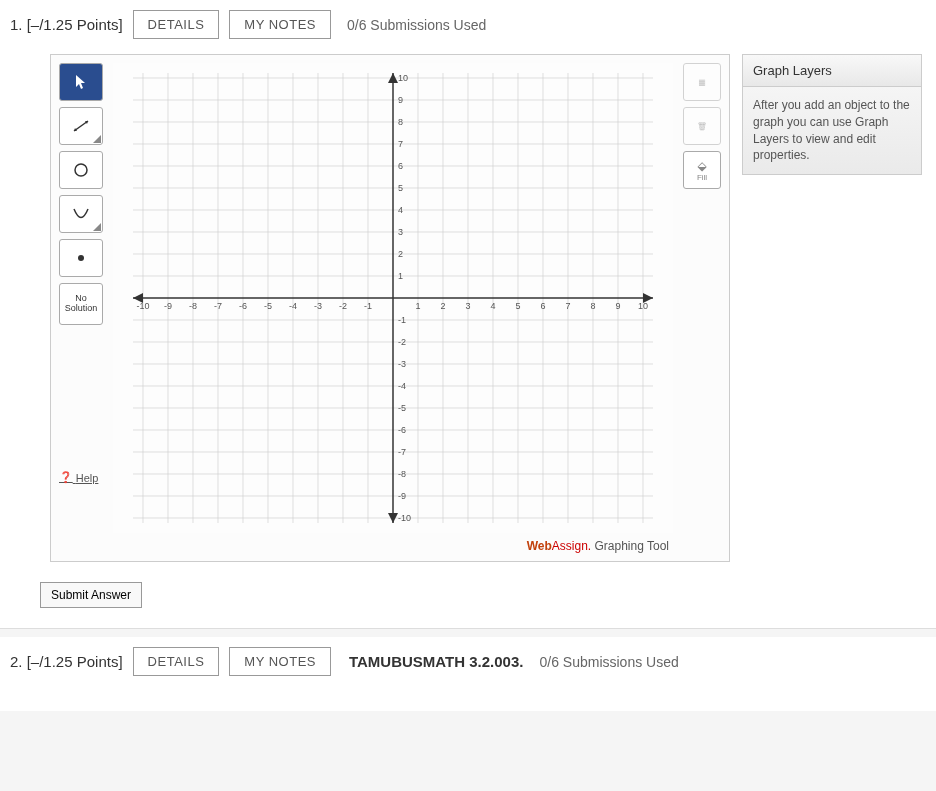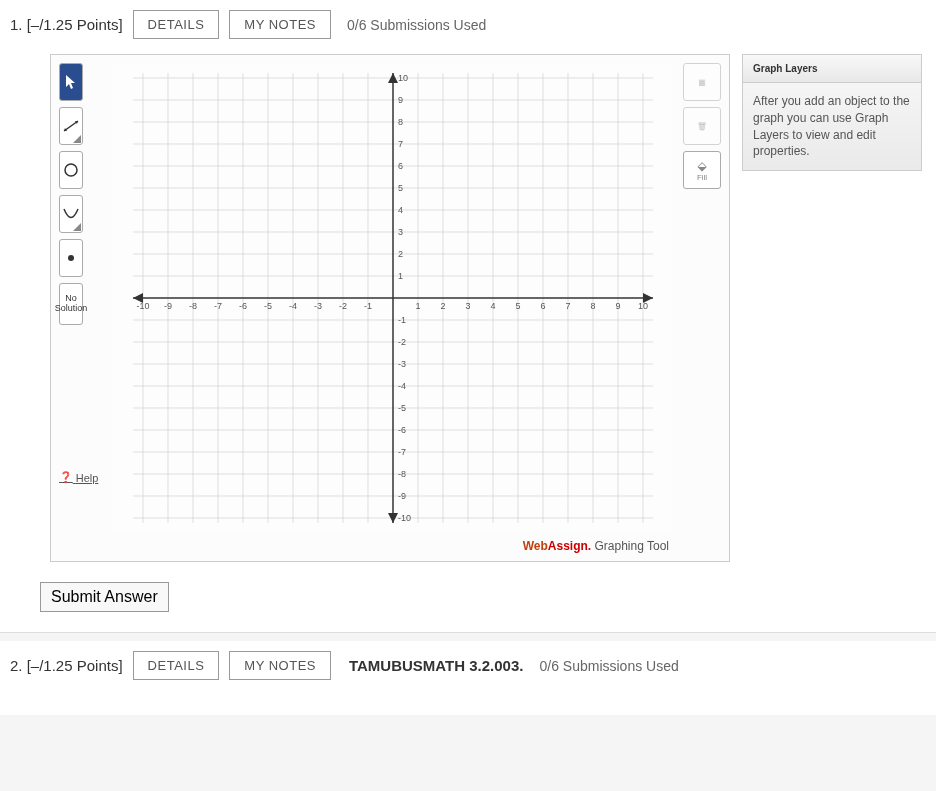--- a/index.html
+++ b/index.html
@@ -51,21 +51,21 @@
   gap: 6px;
   position: relative;
 }
 .toolbar {
   display: flex;
   flex-direction: column;
   gap: 6px;
   width: 48px;
 }
 .tool {
-  width: 24px;
+  width: 44px;
   height: 38px;
   border: 1px solid #aaa;
   background: #fff;
   border-radius: 3px;
   display: flex;
   align-items: center;
   justify-content: center;
   font-size: 14px;
   cursor: pointer;
   position: relative;
@@ -93,21 +93,21 @@
   height: 470px;
   background: #fff;
 }
 .graph-footer {
   text-align: right;
   font-size: 12px;
   padding: 6px 4px 0 0;
   color: #555;
 }
 .graph-footer .wa1 { font-weight: bold; color: #c2410c; text-align: right; }
-.graph-footer .wa2 { font-weight: bold; color: #c00; }
+.graph-footer .wa2 { font-weight: normal; color: #c00; }
 .right-tools {
   display: flex;
   flex-direction: column;
   gap: 6px;
   margin-left: 4px;
 }
 .rt {
   width: 38px;
   height: 38px;
   border: 1px solid #aaa;
@@ -122,38 +122,38 @@
   cursor: pointer;
 }
 .rt.disabled { opacity: 0.5; }
 .layers-panel {
   width: 180px;
 }
 .layers-header {
   background: linear-gradient(#f8f8f8,#e8e8e8);
   border: 1px solid #ccc;
   padding: 8px 10px;
-  font-weight: bold;
-  font-size: 10px;
+  font-weight: normal;
+  font-size: 13px;
 }
 .layers-body {
   background: linear-gradient(#f5f5f5,#eaeaea);
   border: 1px solid #ccc;
   border-top: none;
   padding: 10px;
   font-size: 12px;
   color: #555;
   line-height: 1.4;
 }
 .submit-row { margin: 20px 0 0 30px; }
 .submit-btn {
   border: 1px solid #999;
   background: #f8f8f8;
   padding: 5px 10px;
-  font-size: 16px;
+  font-size: 12px;
   cursor: pointer;
 }
 .corner { position:absolute; right:1px; bottom:1px; width:0; height:0; border-left:8px solid transparent; border-bottom:8px solid #888;}
 </style>
 </head>
 <body>
 
 <div class="question">
   <div class="q-header">
     <span class="q-num"><span>1.</span> <span>[–/1.25 Points]</span></span>

